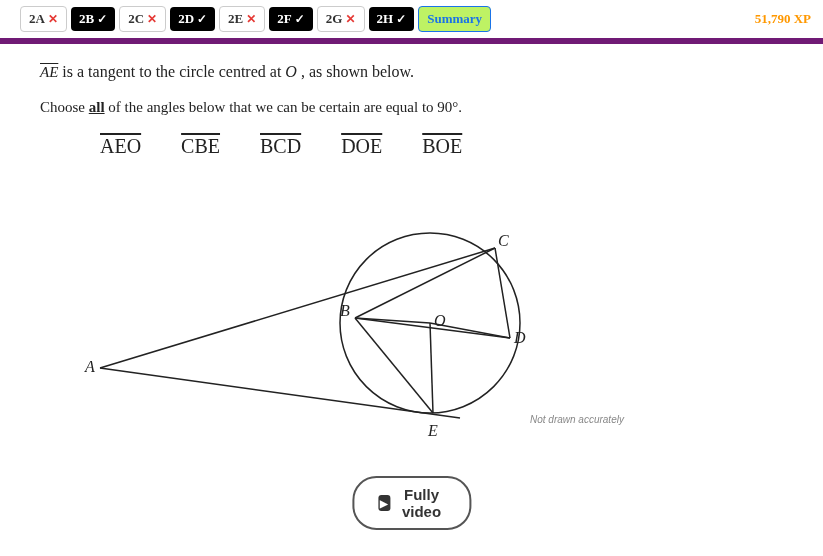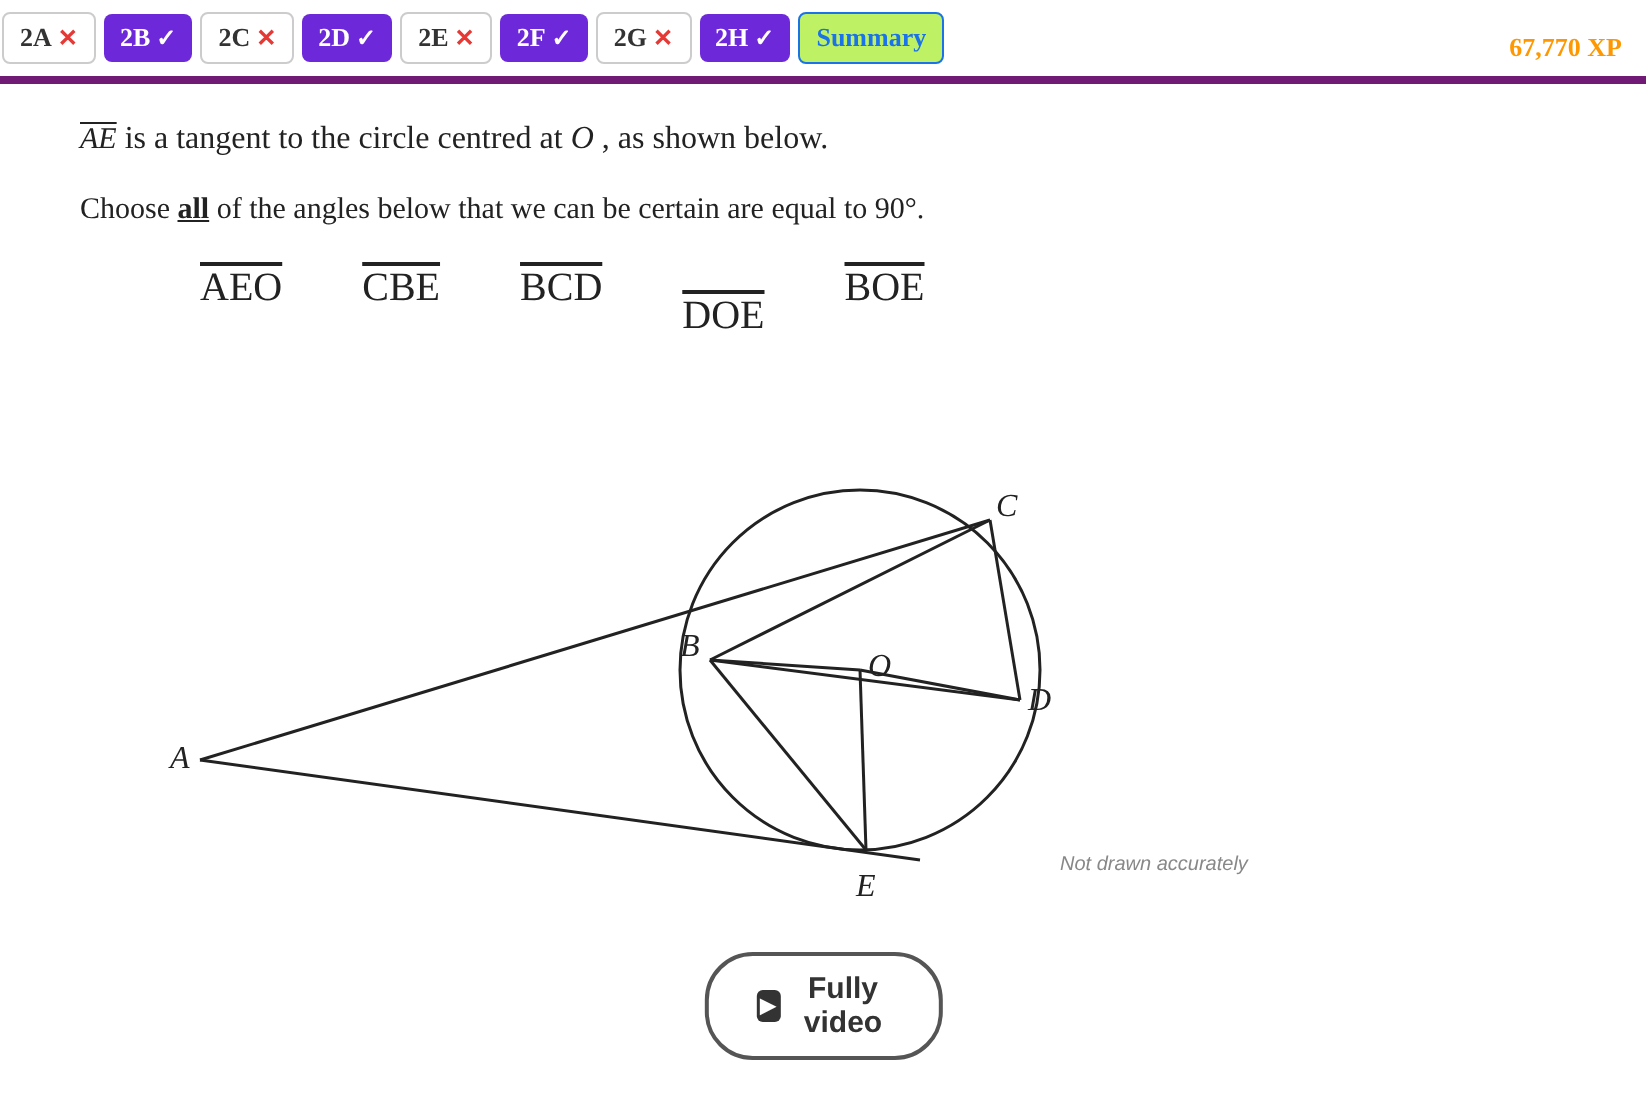--- a/index.html
+++ b/index.html
@@ -8,42 +8,42 @@
       background: #fff;
       width: 823px;
       height: 556px;
       overflow: hidden;
       position: relative;
     }
 
     
     .top-bar {
       display: flex;
-      align-items: flex-end;
+      align-items: center;
       justify-content: space-between;
-      padding: 6px 12px 6px 1px;
-      border-bottom: 4px solid #701a75;
+      padding: 6px 12px 6px 20px;
+      border-bottom: 6px solid #701a75;
     }
     .top-bar-left {
       display: flex;
       align-items: center;
       gap: 4px;
     }
     .nav-item {
       display: flex;
       align-items: center;
       gap: 3px;
       padding: 4px 8px;
       border-radius: 4px;
       font-size: 13px;
       font-weight: 600;
       cursor: pointer;
     }
     .nav-item.correct {
-      background: #6d28d9;
+      background: #000000;
       color: #fff;
     }
     .nav-item.incorrect {
       background: #fff;
       color: #333;
       border: 1px solid #ccc;
     }
     .nav-item.summary {
       background: #bef264;
       color: #1a73e8;
@@ -187,40 +187,40 @@
     <div class="nav-item correct">
       <span>2H</span>
       <span class="check-icon">✓</span>
     </div>
 
     <div class="nav-item summary">
       <span>Summary</span>
     </div>
   </div>
   <div class="top-bar-right">
-    <span class="xp-badge">67,770 XP</span>
+    <span class="xp-badge">51,790 XP</span>
   </div>
 </div>
 
 <div class="main-content">
   <p class="question-intro">
     <span style="text-decoration:overline; font-style:italic; font-size:15px;">AE</span>
     <span> is a tangent to the circle centred at </span>
     <span style="font-style:italic;">O</span>
     <span>, as shown below.</span>
   </p>
   <p class="question-text">
     Choose <strong>all</strong> of the angles below that we can be certain are equal to 90°.
   </p>
 
   <div class="angle-options">
     <span style="text-decoration:overline;">AEO</span>
     <span style="text-decoration:overline;text-align:right;">CBE</span>
     <span style="text-decoration:overline;">BCD</span>
-    <span style="text-decoration:overline;margin-top:14px;">DOE</span>
+    <span style="text-decoration:overline;">DOE</span>
     <span style="text-decoration:overline;">BOE</span>
   </div>
 
 
   <div class="diagram-container">
     <svg width="700" height="280" viewBox="0 0 700 280" style="position:absolute; left:0; top:0;">
 
       <circle cx="390" cy="155" r="90" fill="none" stroke="#222" stroke-width="1.5"></circle>
 
       <line x1="60" y1="200" x2="420" y2="250" stroke="#222" stroke-width="1.5"></line>

